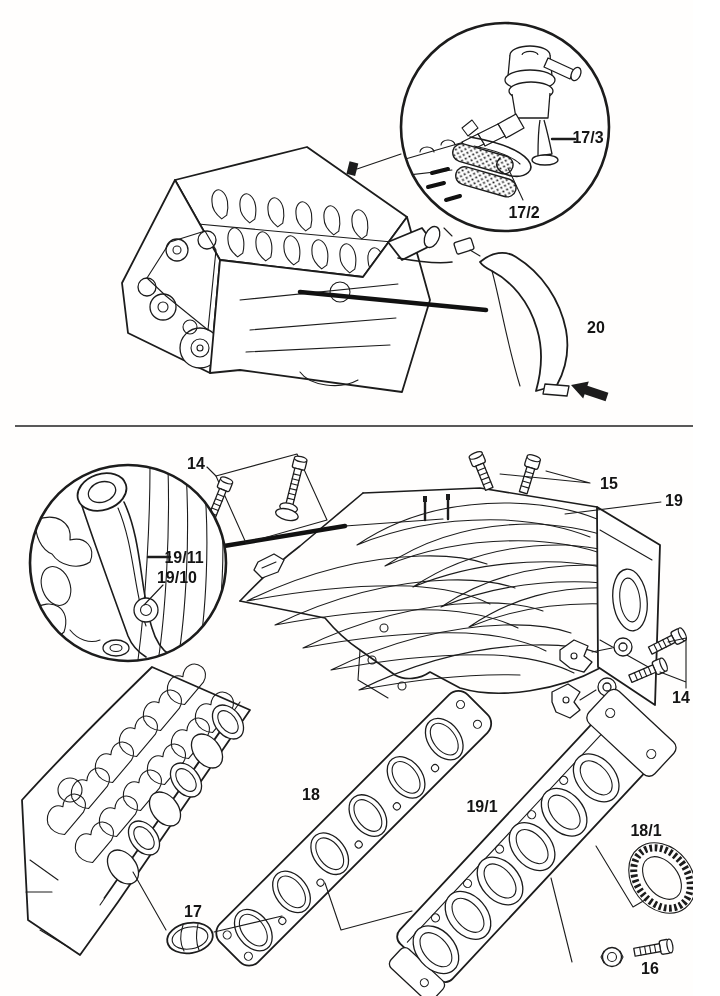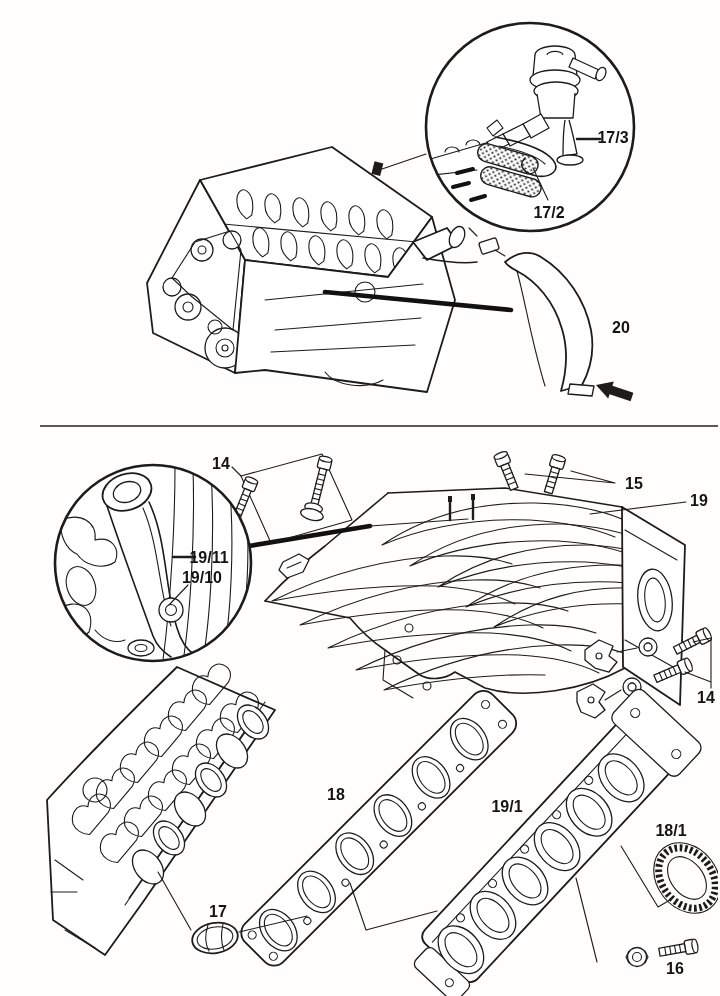--- a/index.html
+++ b/index.html
@@ -1,16 +1,16 @@
 <!DOCTYPE html>
 <html><head>
 <meta charset="utf-8">
 <style>
   html,body{margin:0;padding:0;background:#ffffff;}
-  .page{width:693px;height:996px;position:relative;background:#fffefd;overflow:hidden;padding-left:25px;}
+  .page{width:693px;height:996px;position:relative;background:#fffefd;overflow:hidden;}
   svg{display:block;}
   .ln{fill:none;stroke:#1c1c1c;stroke-width:1.6;stroke-linecap:round;stroke-linejoin:round;}
   .ln2{fill:none;stroke:#1c1c1c;stroke-width:2.4;stroke-linecap:round;stroke-linejoin:round;}
   .thin{fill:none;stroke:#1c1c1c;stroke-width:1.1;stroke-linecap:round;stroke-linejoin:round;}
   .wfill{fill:#ffffff;stroke:#1c1c1c;stroke-width:1.8;stroke-linejoin:round;}
   .wfill2{fill:#ffffff;stroke:#1c1c1c;stroke-width:1.3;stroke-linejoin:round;}
   .dark{fill:#1c1c1c;stroke:none;}
   .boldlead{fill:none;stroke:#111;stroke-width:4.6;stroke-linecap:round;}
   .callout{font-family:"Liberation Sans",sans-serif;font-weight:bold;font-size:16px;fill:#141414;}
 </style>

